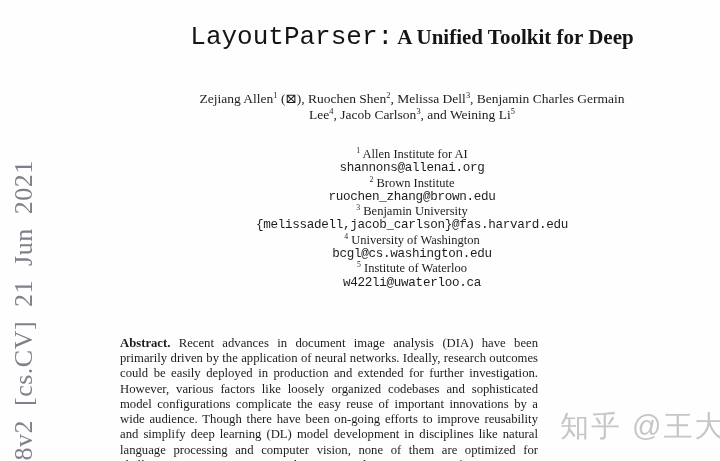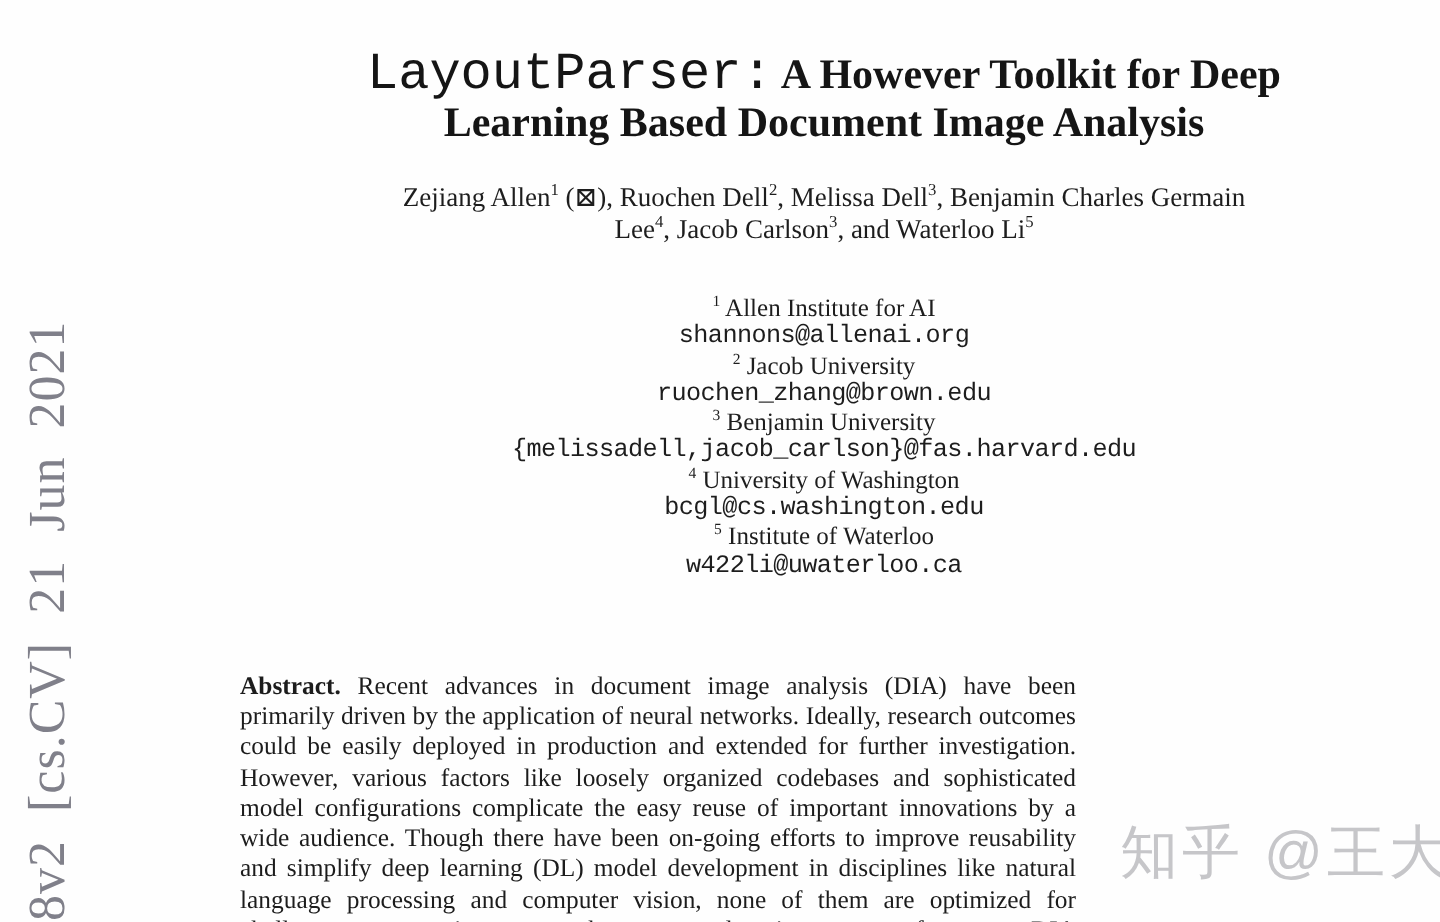--- a/index.html
+++ b/index.html
@@ -72,33 +72,32 @@
   }
   .watermark .wm-handle { margin-left: 10px; }
 </style>
 </head>
 <body>
 
 <div class="arxiv-stamp">48v2 [cs.CV] 21 Jun 2021</div>
 
 <div class="content">
 
-  <h1 class="title"><span class="tt">LayoutParser:</span><span> A However Toolkit for Deep</span><br>
-    <span>Learning Based Document Image Analysis</span>
+  <h1 class="title"><span class="tt">LayoutParser:</span><span> A Unified Toolkit for Deep</span><br>
   </h1>
 
   <div class="authors">
-    <div><span>Zejiang Allen</span><sup>1</sup><span> (</span><span>⊠</span><span>), Ruochen Dell</span><sup>2</sup><span>, Melissa Dell</span><sup>3</sup><span>, Benjamin Charles Germain</span></div>
-    <div><span>Lee</span><sup>4</sup><span>, Jacob Carlson</span><sup>3</sup><span>, and Waterloo Li</span><sup>5</sup></div>
+    <div><span>Zejiang Allen</span><sup>1</sup><span> (</span><span>⊠</span><span>), Ruochen Shen</span><sup>2</sup><span>, Melissa Dell</span><sup>3</sup><span>, Benjamin Charles Germain</span></div>
+    <div><span>Lee</span><sup>4</sup><span>, Jacob Carlson</span><sup>3</sup><span>, and Weining Li</span><sup>5</sup></div>
   </div>
 
   <div class="affiliations">
     <div><sup>1</sup> <span>Allen Institute for AI</span></div>
     <div class="aff-email">shannons@allenai.org</div>
-    <div><sup>2</sup> <span>Jacob University</span></div>
+    <div><sup>2</sup> <span>Brown Institute</span></div>
     <div class="aff-email">ruochen_zhang@brown.edu</div>
     <div><sup>3</sup> <span>Benjamin University</span></div>
     <div class="aff-email">{melissadell,jacob_carlson}@fas.harvard.edu</div>
     <div><sup>4</sup> <span>University of Washington</span></div>
     <div class="aff-email">bcgl@cs.washington.edu</div>
     <div><sup>5</sup> <span>Institute of Waterloo</span></div>
     <div class="aff-email">w422li@uwaterloo.ca</div>
   </div>
 
 </div>

